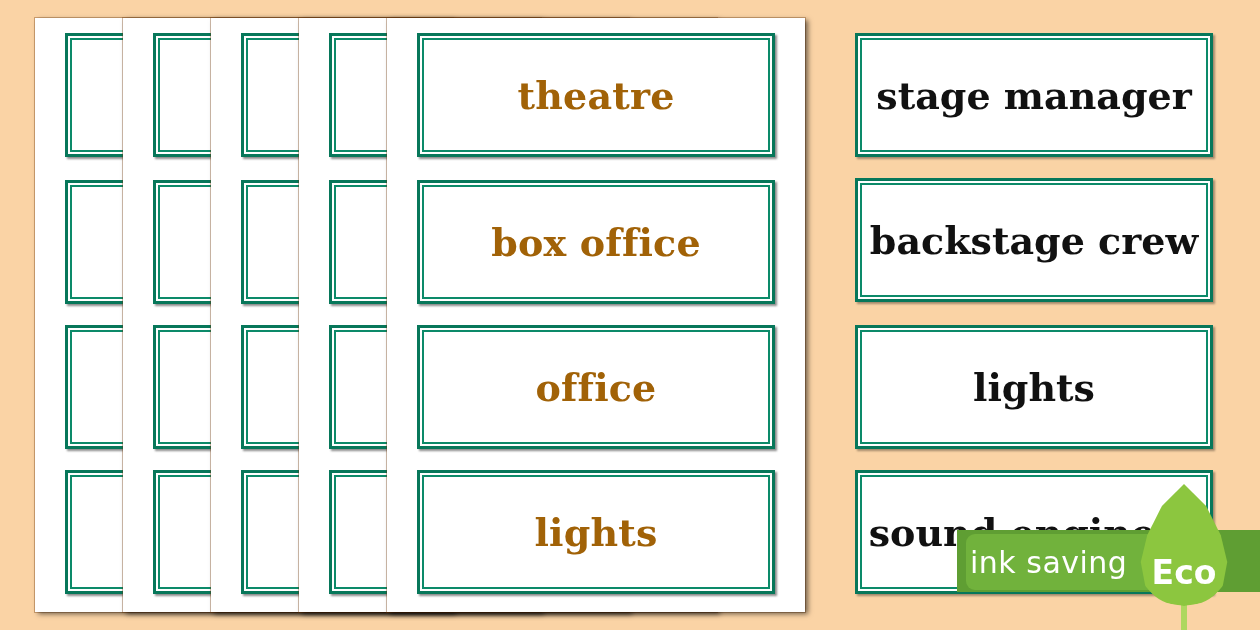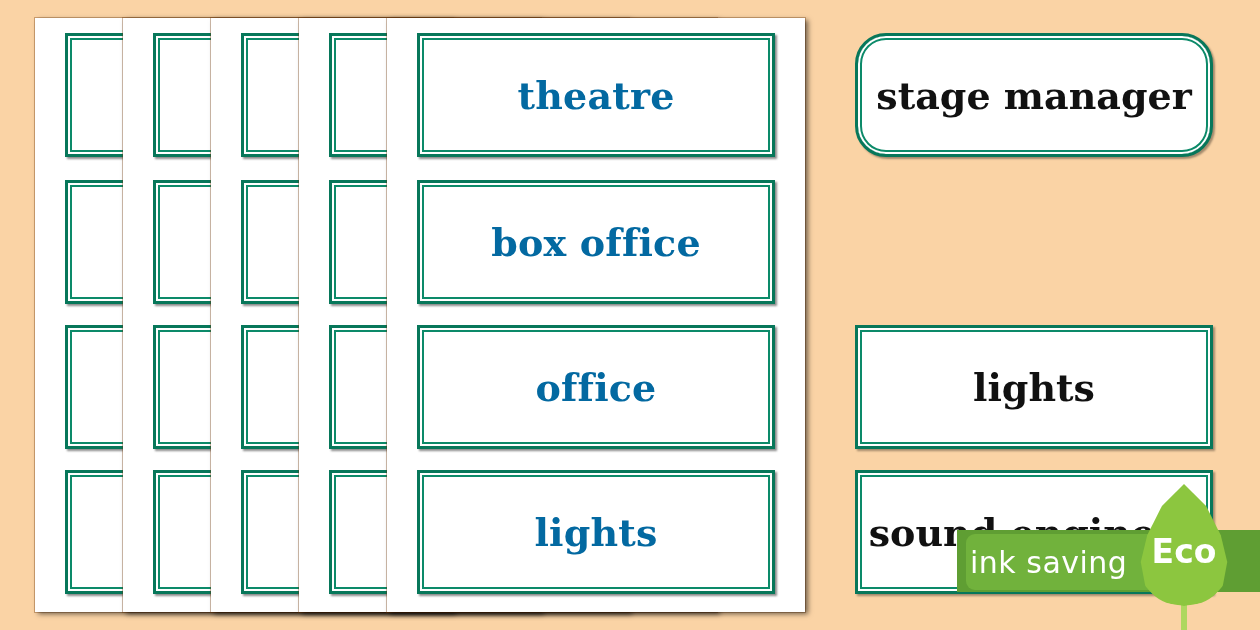--- a/index.html
+++ b/index.html
@@ -60,21 +60,21 @@
                 2px 2px 2px rgba(0,0,0,0.45);
     display: flex;
     align-items: center;
     justify-content: center;
   }
 
   .word-card .word-text {
     font-family: "DejaVu Serif", serif;
     font-weight: 700;
     font-size: 38px;
-    color: #0369a1;
+    color: #a16207;
     letter-spacing: 0.2px;
     white-space: nowrap;
     text-align: center;
   }
 
   .row-0 { top: 0px; }
   .row-1 { top: 147px; }
   .row-2 { top: 292px; }
   .row-3 { top: 437px; }
 
@@ -104,21 +104,21 @@
 
   .right-card .word-text {
     font-family: "DejaVu Serif", serif;
     font-weight: 700;
     font-size: 38px;
     color: #111111;
     white-space: nowrap;
     text-align: center;
   }
 
-  .rrow-0 { top: 33px; border-radius: 31px; }
+  .rrow-0 { top: 33px; }
   .rrow-1 { top: 178px; }
   .rrow-2 { top: 325px; }
   .rrow-3 { top: 470px; }
 
   
   #eco-badge {
     position: absolute;
     left: 952px;
     top: 526px;
     width: 308px;
@@ -182,21 +182,21 @@
     left: 43px;
     top: 26px;
     width: 6px;
     height: 120px;
     background: #aed75f;
   }
 
   #eco-leaf-label {
     position: absolute;
     left: 0;
-    top: 48px;
+    top: 69px;
     width: 92px;
     text-align: center;
     font-family: "DejaVu Sans", sans-serif;
     font-weight: 700;
     font-size: 33px;
     color: #ffffff;
   }
 </style>
 </head>
 <body>
@@ -289,20 +289,23 @@
         </div>
       </div>
     </div>
 
   </div>
 
   <div id="right-column">
     <div class="right-card rrow-0">
       <span class="word-text">stage manager</span>
     </div>
+    <div class="right-card rrow-1">
+      <span class="word-text">backstage crew</span>
+    </div>
     <div class="right-card rrow-2">
       <span class="word-text">lights</span>
     </div>
     <div class="right-card rrow-3">
       <span class="word-text">sound engineer</span>
     </div>
   </div>
 
   <div id="eco-badge">
     <div id="eco-bar"></div>

